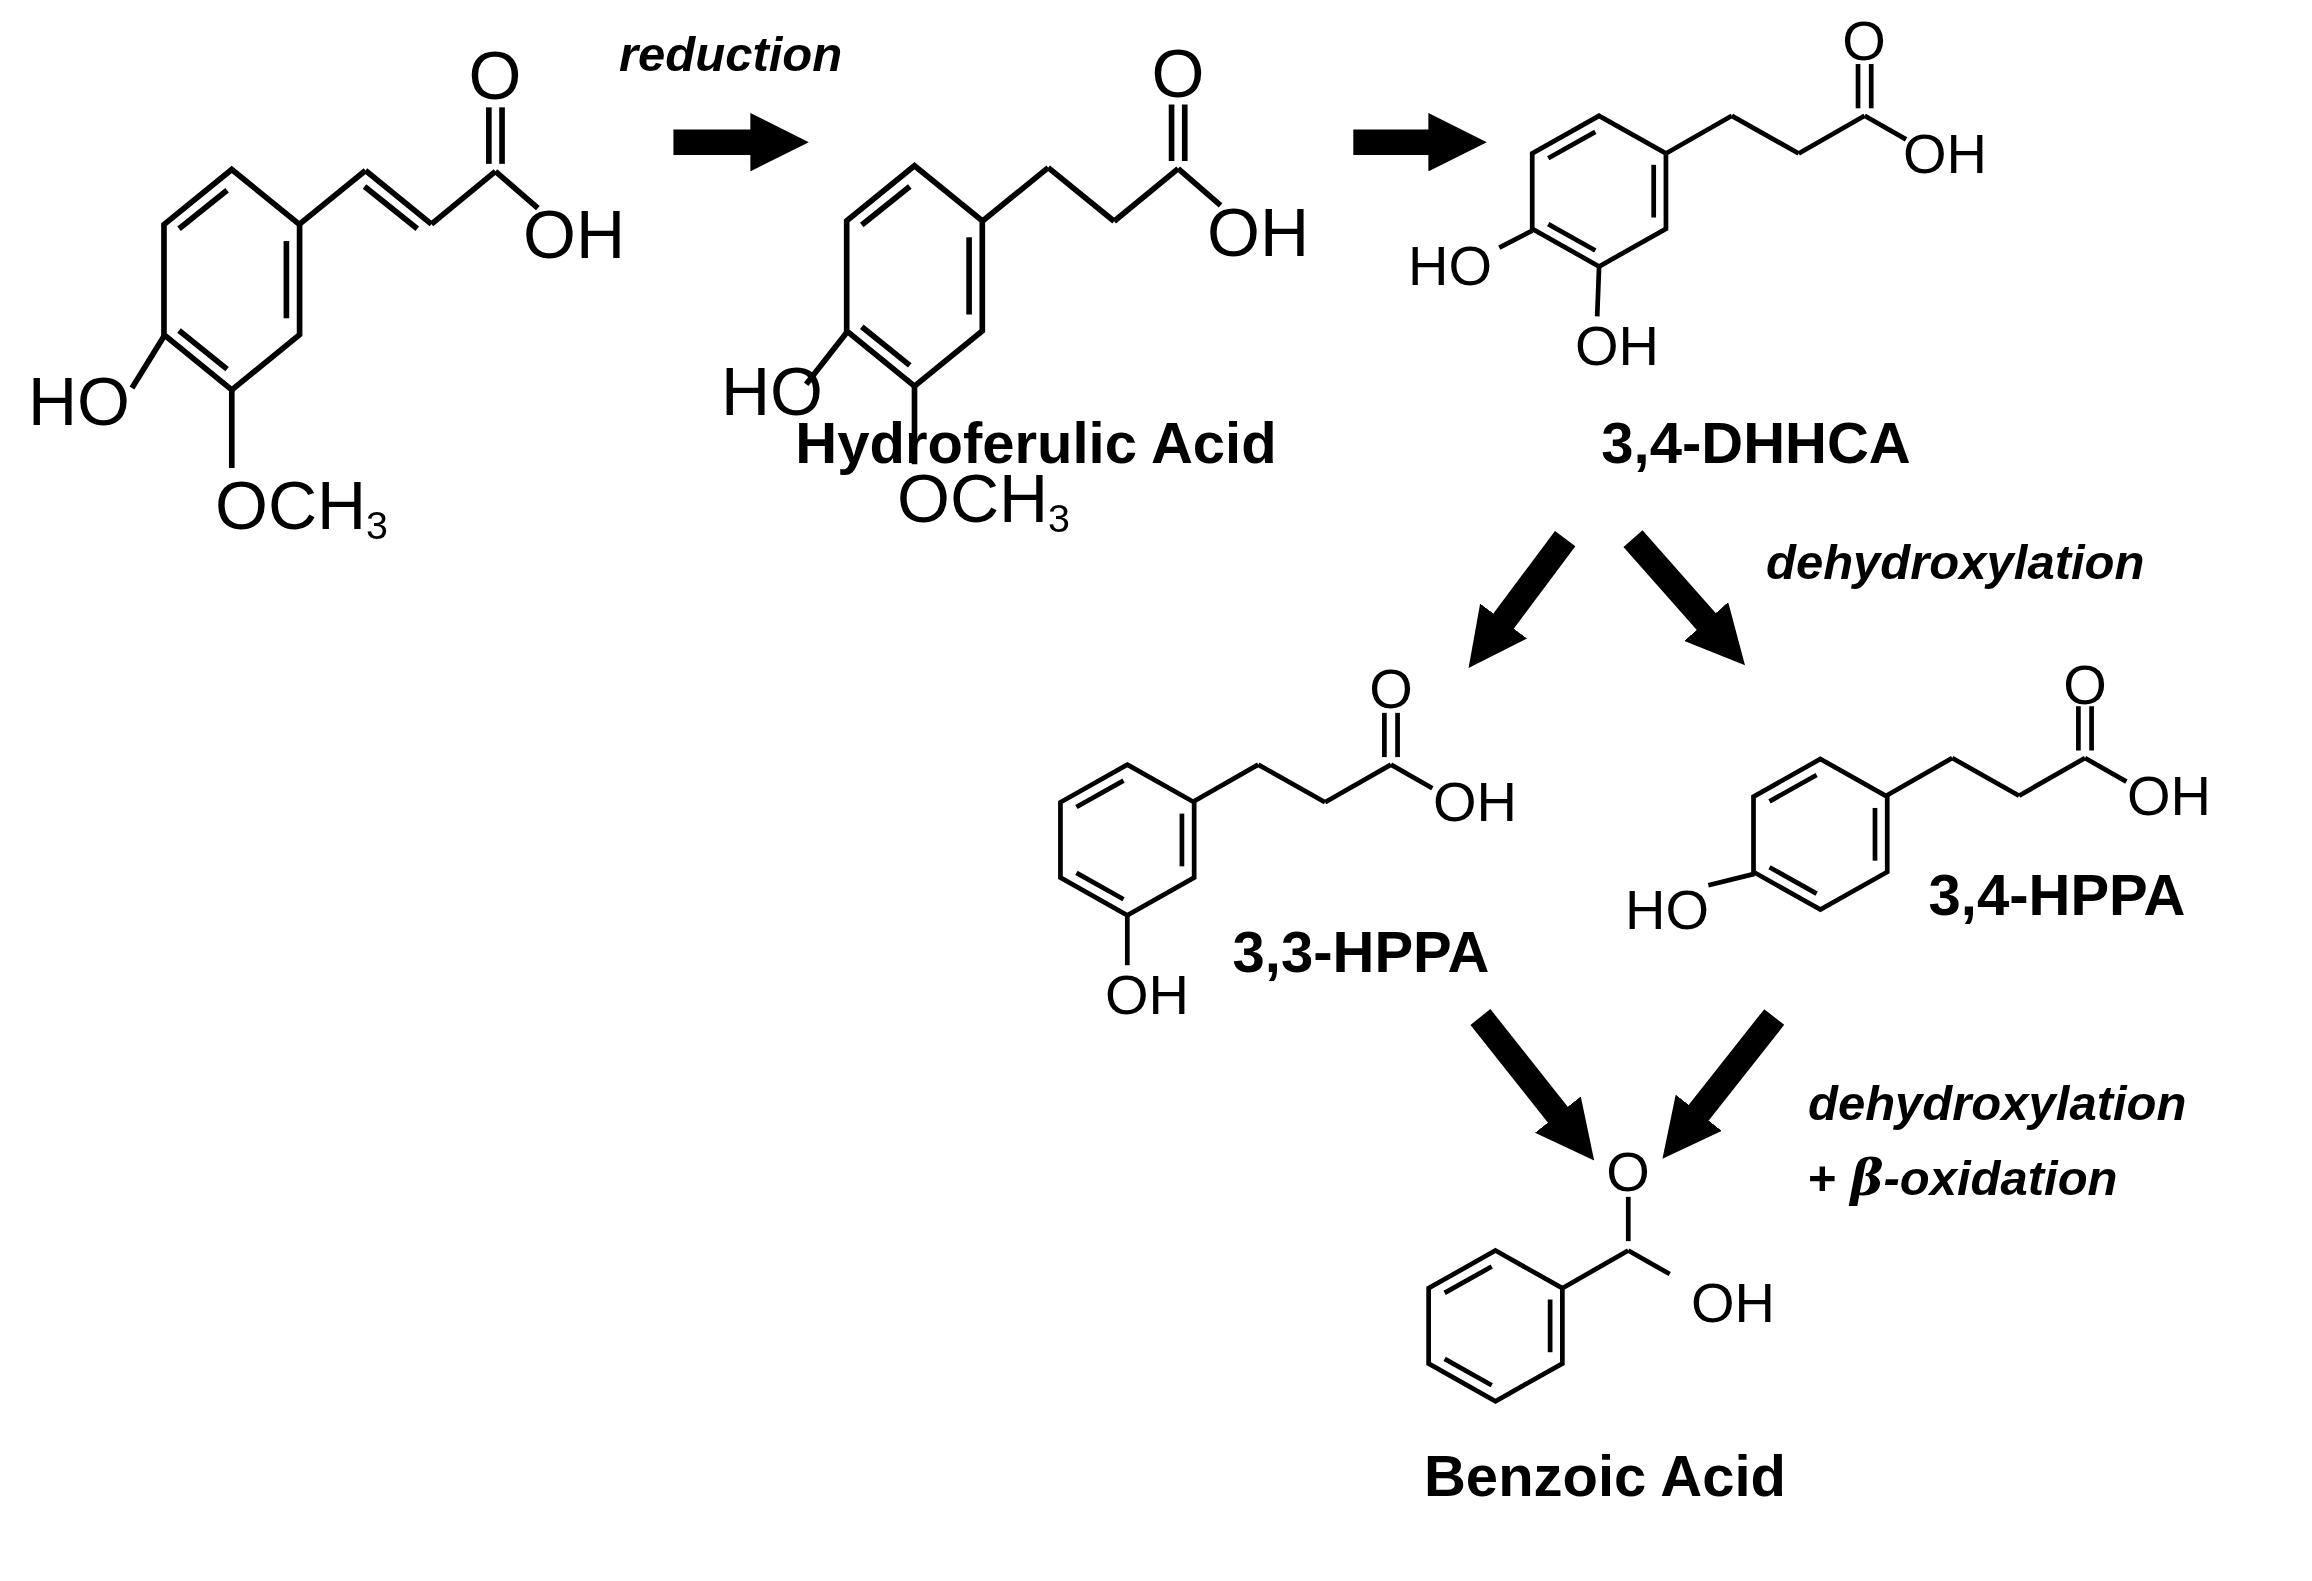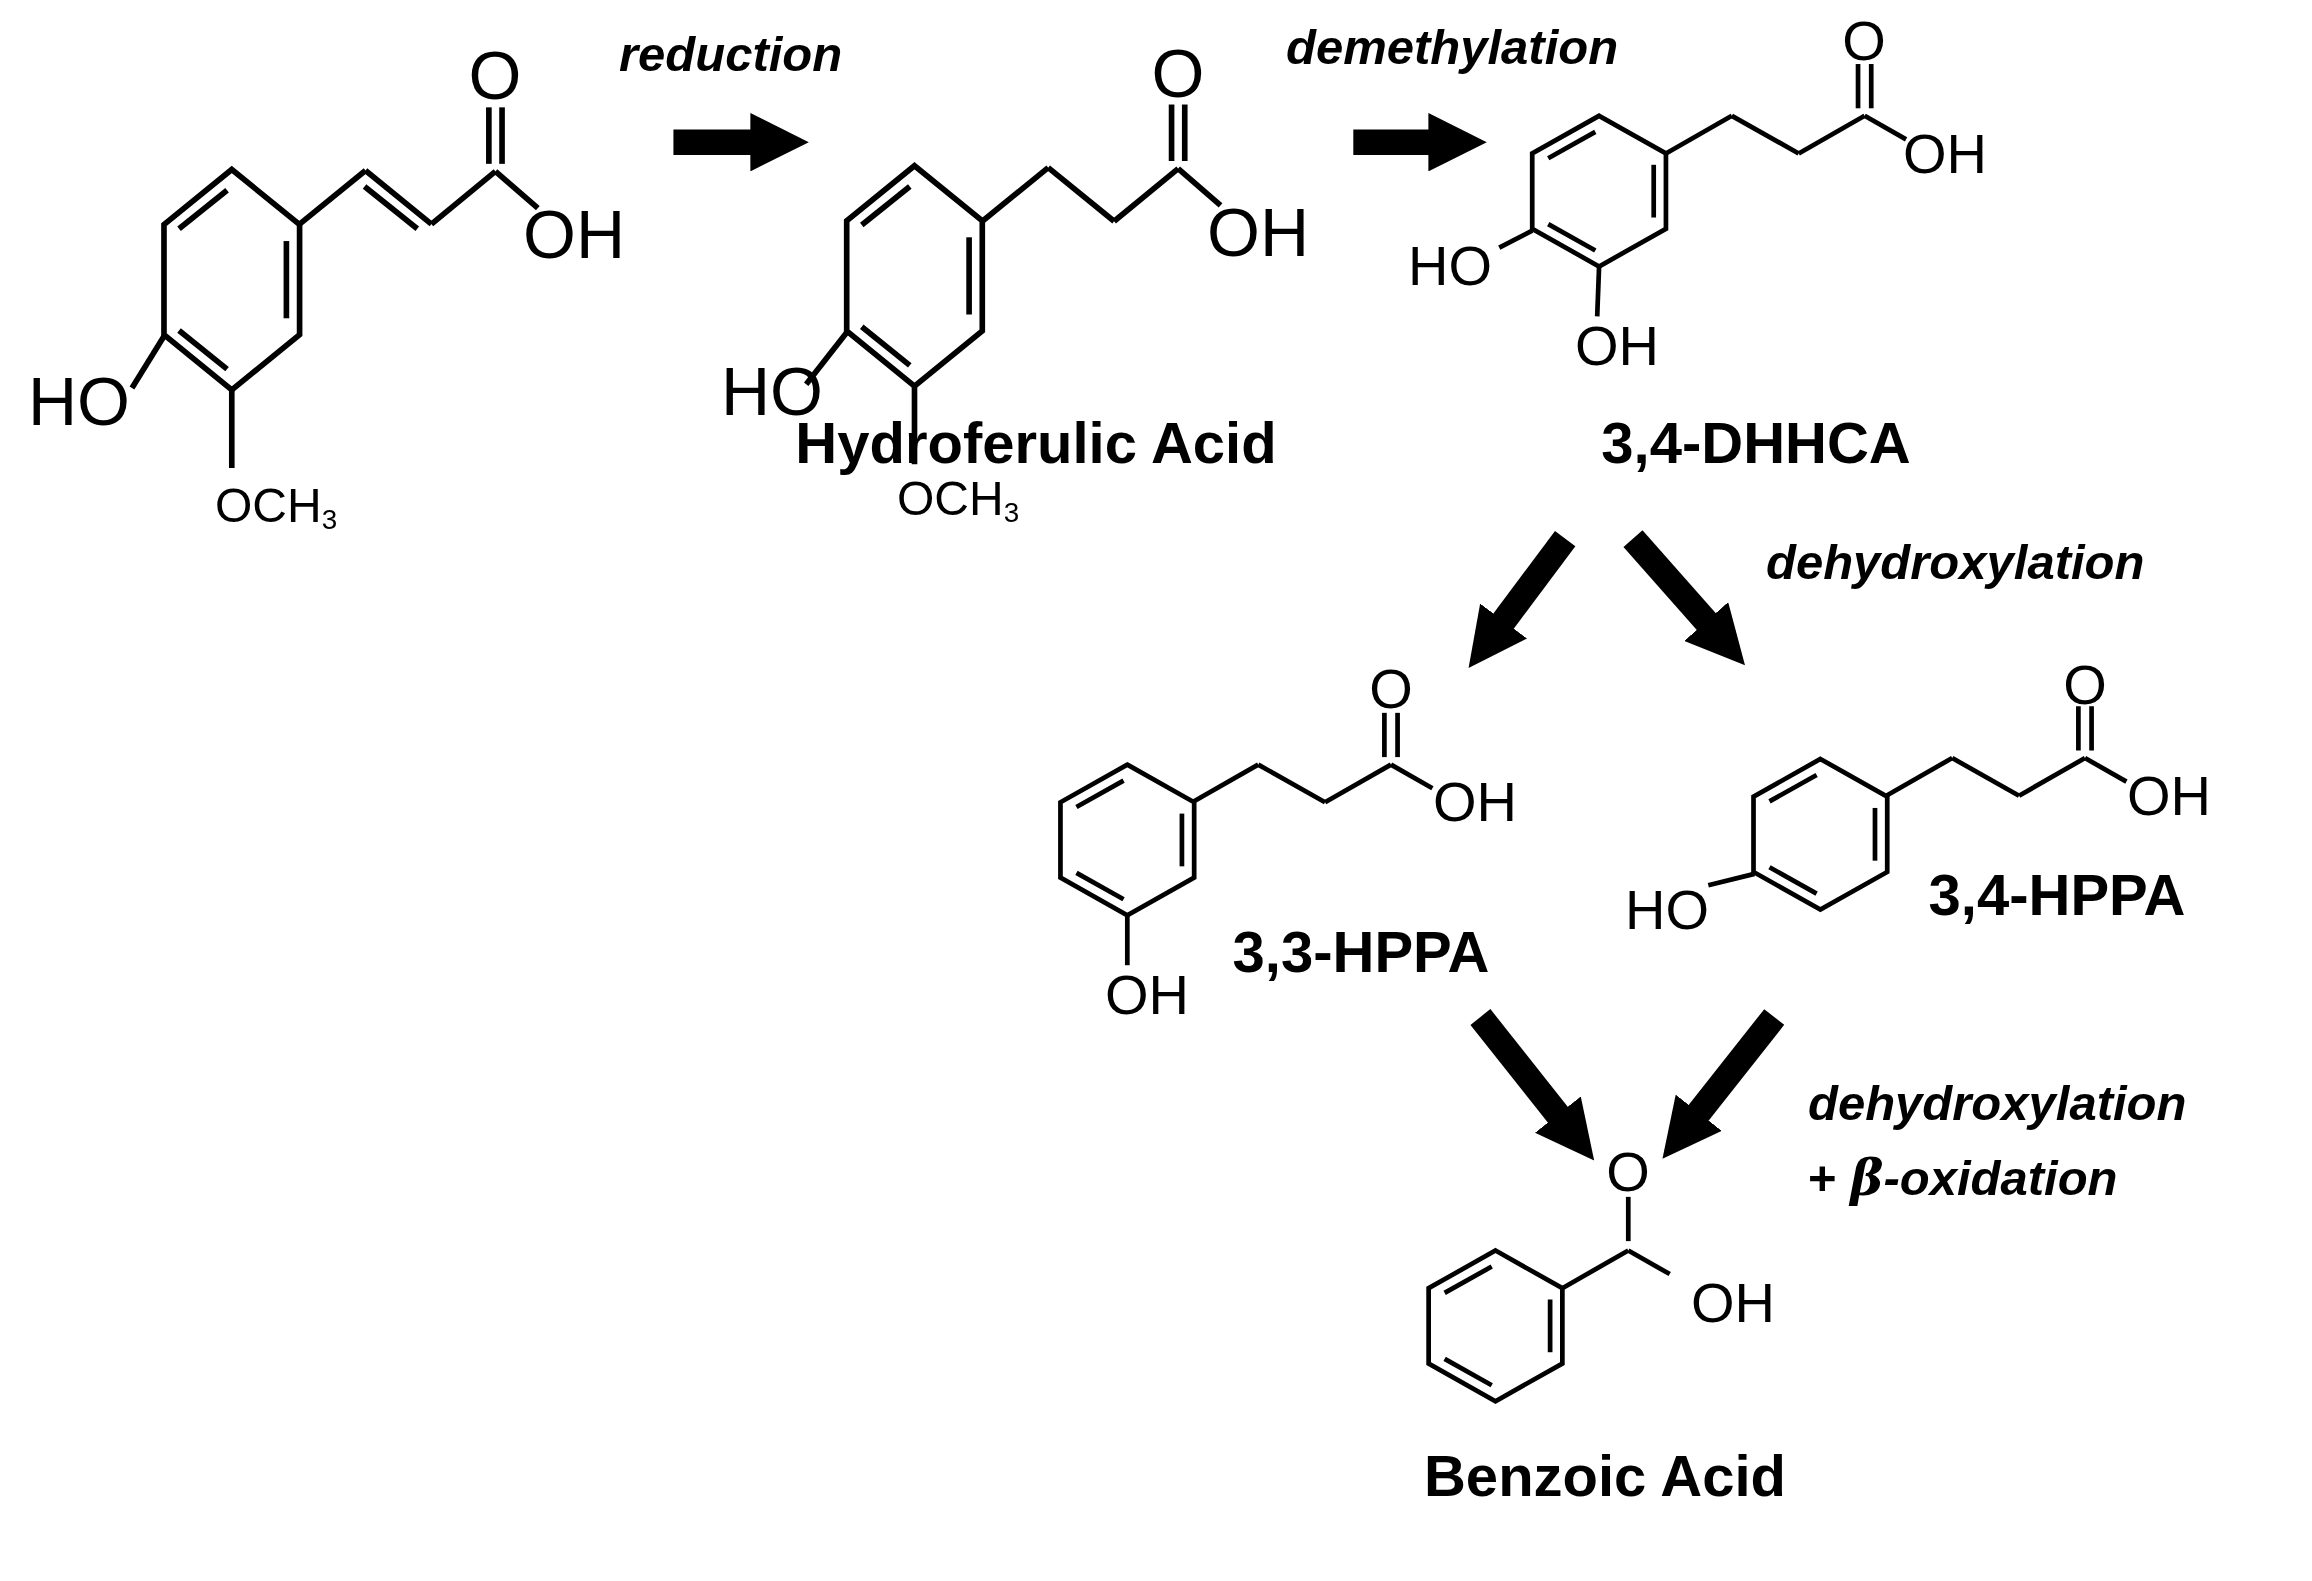--- a/index.html
+++ b/index.html
@@ -16,21 +16,21 @@
     position:absolute;
     transform:translate(-50%,-50%);
     font-size:56px;
     line-height:1;
     white-space:nowrap;
   }
   .atom.big{font-size:68px;}
   .ome{
     position:absolute;
     transform:translateY(-50%);
-    font-size:48px;
+    font-size:68px;
     line-height:1;
     white-space:nowrap;
   }
   .ome .sub{
     font-size:0.58em;
     vertical-align:-0.25em;
   }
   .mol-name{
     position:absolute;
     transform:translate(-50%,-50%);
@@ -181,19 +181,18 @@
   <div class="atom" style="left:1628px;top:1172px">O</div>
   <div class="atom" style="left:1733px;top:1303px">OH</div>
 
   <div class="mol-name" style="left:1036px;top:443px">Hydroferulic Acid</div>
   <div class="mol-name" style="left:1756px;top:443px">3,4-DHHCA</div>
   <div class="mol-name" style="left:1361px;top:952px">3,3-HPPA</div>
   <div class="mol-name" style="left:2057px;top:895px">3,4-HPPA</div>
   <div class="mol-name" style="left:1605px;top:1476px">Benzoic Acid</div>
 
   <div class="rxn" style="left:619px;top:30px">reduction</div>
-  <div class="rxn" style="left:1286px;top:22.6px">demethylation</div>
   <div class="rxn" style="left:1766px;top:538px">dehydroxylation</div>
   <div class="rxn" style="left:1808px;top:1079px">dehydroxylation</div>
   <div class="rxn" style="left:1808px;top:1153px"><span class="plus">+</span><span> </span><span class="beta">β</span><span>-oxidation</span></div>
 
 </div>
 
 
 </body></html>

